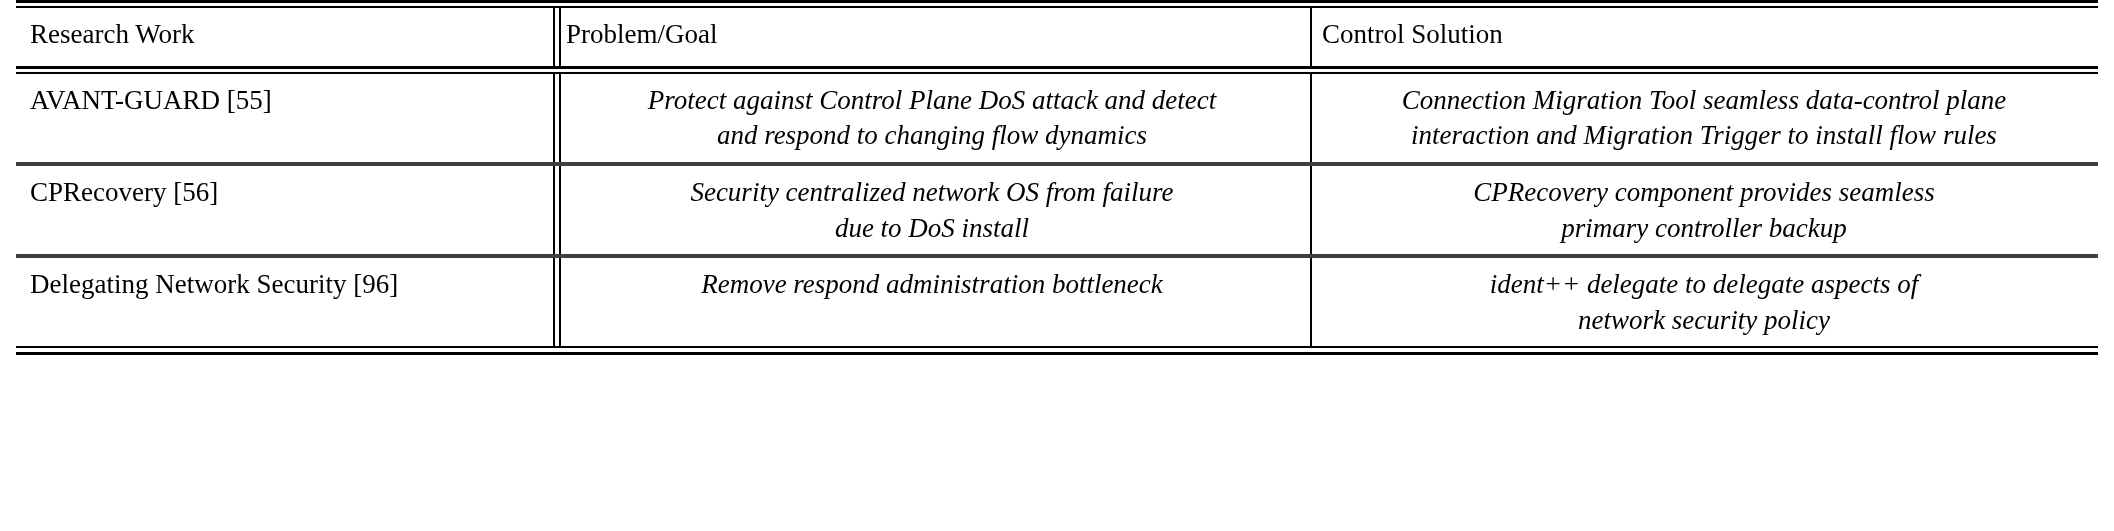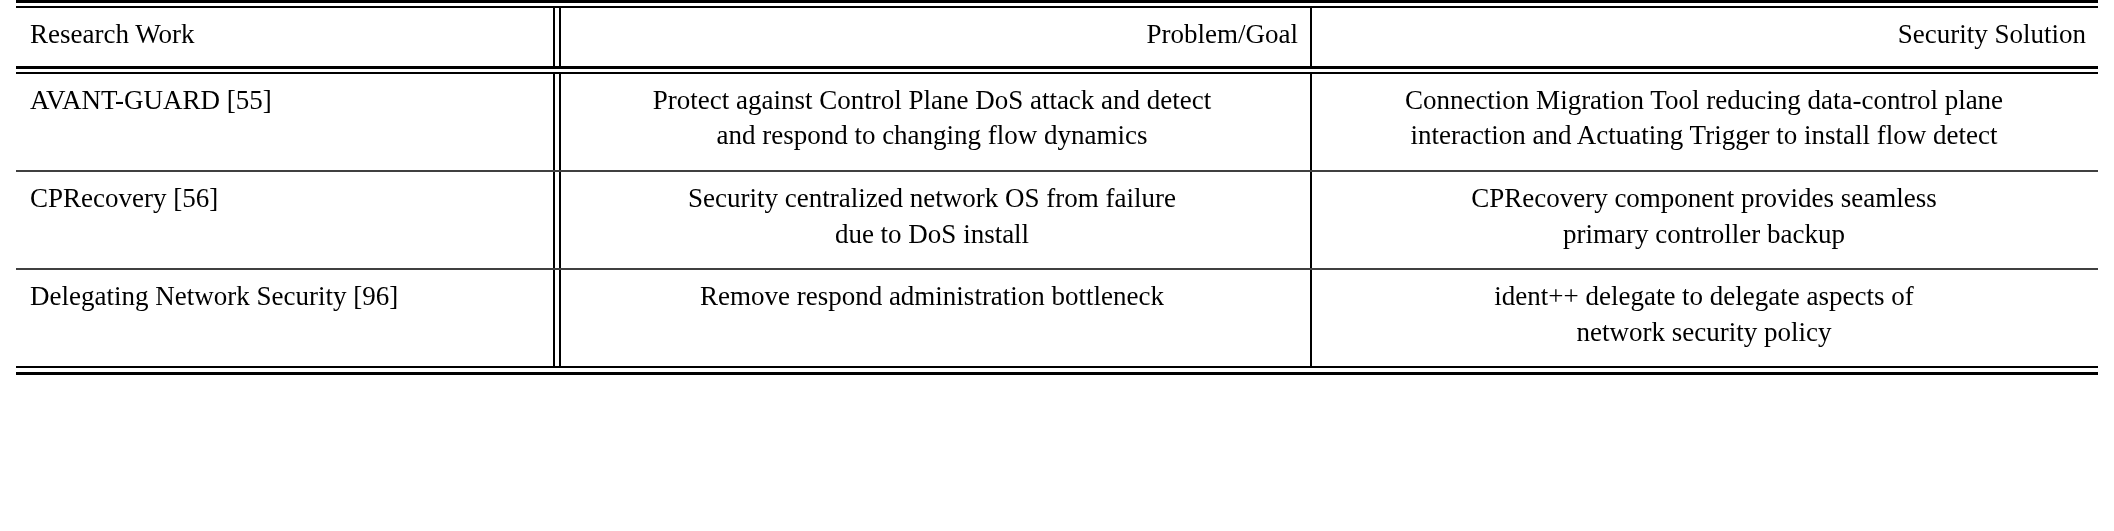--- a/index.html
+++ b/index.html
@@ -49,21 +49,21 @@
   .rule-bottom .thin  { height: 2px; background: #000; }
   .rule-bottom .gap   { height: 4px; }
   .rule-bottom .thick { height: 3px; background: #000; }
 
   thead th {
     font-weight: normal;
     padding: 9px 12px 13px 12px;
     vertical-align: middle;
   }
   thead th.left { text-align: left; padding-left: 14px; }
-  thead th.center { text-align: right; border-radius: 26px; }
+  thead th.center { text-align: left; border-radius: 26px; }
   td.colsep-dbl, th.colsep-dbl {
     position: relative;
   }
   td.colsep-dbl:before, th.colsep-dbl:before {
     content: "";
     position: absolute;
     left: -1px; top: 0; bottom: 0;
     border-left: 2px solid #000;
   }
   td.colsep-dbl:after, th.colsep-dbl:after {
@@ -85,34 +85,34 @@
   
   .headrule {
     width: 2082px;
     margin: 0 16px;
   }
   .headrule .thick { height: 3px; background: #000; }
   .headrule .gap   { height: 3px; }
   .headrule .thin  { height: 2px; background: #000; }
 
   tbody tr td {
-    padding: 9px 14px 16px 14px;
+    padding: 9px 14px 8px 14px;
     vertical-align: top;
   }
   tbody tr td.work {
     text-align: left;
     white-space: nowrap;
   }
   tbody tr td.prob, tbody tr td.sol {
     text-align: center;
   }
   tbody tr.rowline td {
-    border-top: 2px solid #404040;
+    border-top: 4px solid #404040;
   }
-  .nowrapline { display: block; }
+  .nowrapline { display: block; font-style: italic; }
 </style>
 </head>
 <body>
 
 <div class="sheet">
 
   <div class="rule-top">
     <div class="thick"></div>
     <div class="gap"></div>
     <div class="thin"></div>
@@ -121,21 +121,21 @@
   <table class="papertable">
     <colgroup>
       <col class="c-work">
       <col class="c-prob">
       <col class="c-sol">
     </colgroup>
     <thead>
       <tr>
         <th class="left">Research Work</th>
         <th class="center colsep-dbl">Problem/Goal</th>
-        <th class="center colsep-single">Security Solution</th>
+        <th class="center colsep-single">Control Solution</th>
       </tr>
     </thead>
   </table>
 
   <div class="headrule">
     <div class="thick"></div>
     <div class="gap"></div>
     <div class="thin"></div>
   </div>
 
@@ -146,22 +146,22 @@
       <col class="c-sol">
     </colgroup>
     <tbody>
       <tr>
         <td class="work">AVANT-GUARD [55]</td>
         <td class="prob colsep-dbl">
           <span class="nowrapline">Protect against Control Plane DoS attack and detect</span>
           <span class="nowrapline">and respond to changing flow dynamics</span>
         </td>
         <td class="sol colsep-single">
-          <span class="nowrapline">Connection Migration Tool reducing data-control plane</span>
-          <span class="nowrapline">interaction and Actuating Trigger to install flow detect</span>
+          <span class="nowrapline">Connection Migration Tool seamless data-control plane</span>
+          <span class="nowrapline">interaction and Migration Trigger to install flow rules</span>
         </td>
       </tr>
       <tr class="rowline">
         <td class="work">CPRecovery [56]</td>
         <td class="prob colsep-dbl">
           <span class="nowrapline">Security centralized network OS from failure</span>
           <span class="nowrapline">due to DoS install</span>
         </td>
         <td class="sol colsep-single">
           <span class="nowrapline">CPRecovery component provides seamless</span>

